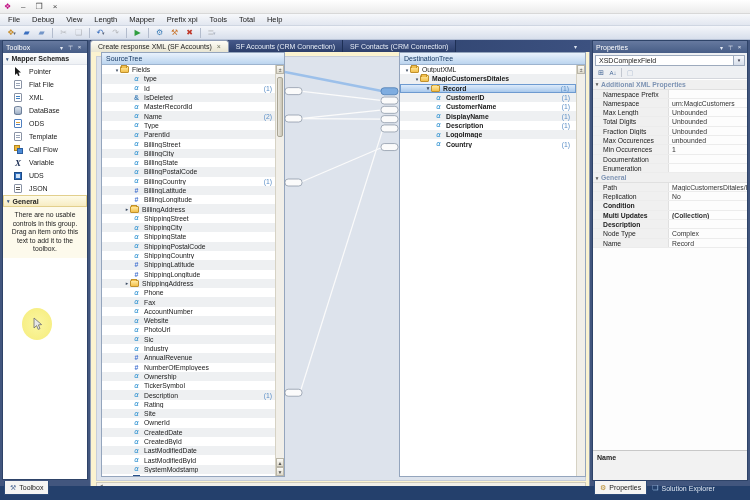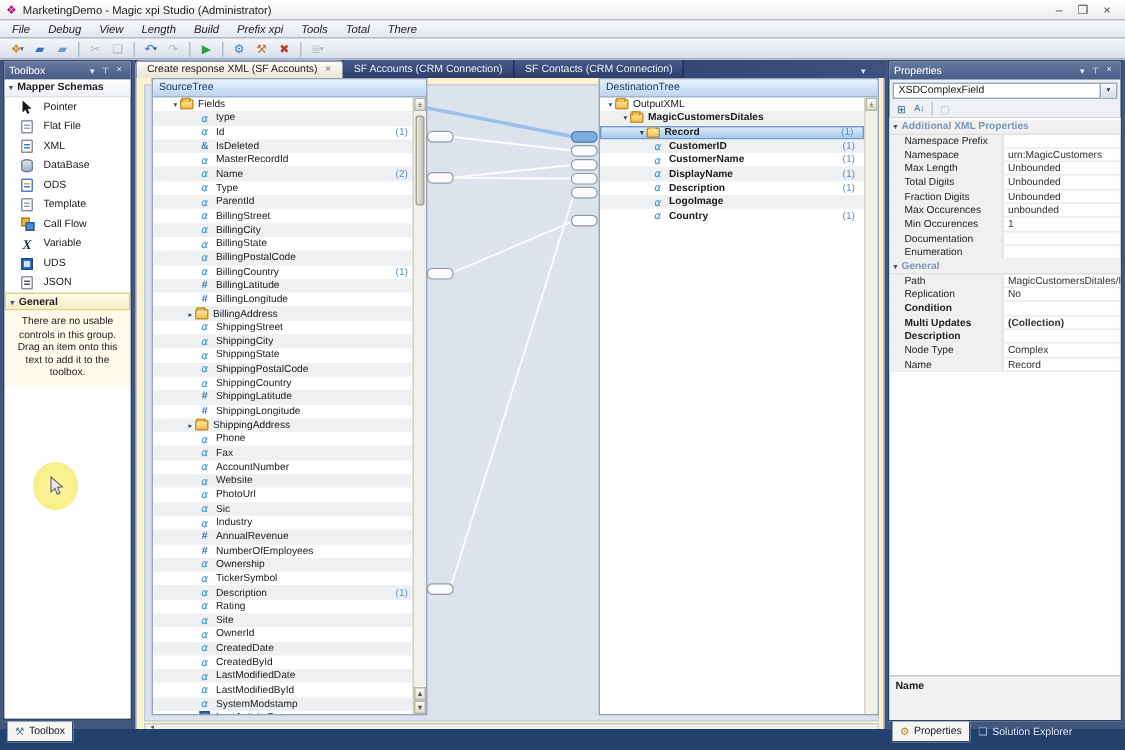--- a/index.html
+++ b/index.html
@@ -5,21 +5,21 @@
   * { margin:0; padding:0; box-sizing:border-box; }
   html,body { width:750px; height:500px; overflow:hidden; font-family:"Liberation Sans",sans-serif; }
   #stage { position:relative; width:750px; height:500px; background:#42567e; font-size:7px; color:#1a1a1a; }
 
   
   .titlebar { position:absolute; left:0; top:0; width:750px; height:14px; background:linear-gradient(#ffffff,#ececec); display:flex; align-items:center; padding:0 4px; border-bottom:1px solid #d8d8d8; }
   .app-icon { color:#c0087f; font-size:8px; margin-right:4px; }
   .title-text { font-size:7.5px; color:#222; flex:1; }
   .win-btn { width:16px; text-align:center; font-size:8px; color:#444; cursor:default; }
   .menubar { position:absolute; left:0; top:14px; width:750px; height:12px; background:linear-gradient(#f7f8fb,#e2e7f0); display:flex; align-items:center; padding-left:2px; border-bottom:1px solid #cfd6e2; }
-  .menu-item { padding:0 6px; font-size:7.5px; color:#1a1a1a; line-height:12px;font-style:italic; }
+  .menu-item { padding:0 6px; font-size:7.5px; color:#1a1a1a; line-height:12px; }
   .toolbar { position:absolute; left:0; top:26px; width:750px; height:14px; background:linear-gradient(#f4f6fa,#d8dfec); display:flex; align-items:center; padding-left:4px; border-bottom:1px solid #b7c2d6; }
   .tb-btn { width:13px; height:11px; margin:0 1px; display:flex; align-items:center; justify-content:center; font-size:8px; border-radius:2px; }
   .tb-btn.dis { opacity:.38; }
   .tb-sep { width:1px; height:10px; background:#b3bccd; margin:0 3px; }
   .tb-dd { font-size:5px; color:#55627a; margin-left:-1px; }
 
   
   .tabstrip { position:absolute; left:90px; top:40px; width:500px; height:12px; background:linear-gradient(to right,#1e3157,#3c5180); display:flex; align-items:flex-end; }
   .doc-tab { height:12px; display:flex; align-items:center; padding:0 7px; font-size:7px; white-space:nowrap; }
   .doc-tab.active { background:linear-gradient(#fefdf6,#e8e5d2); color:#222; border-radius:3px 3px 0 0; border:1px solid #8d9bb5; border-bottom:none; }
@@ -108,36 +108,35 @@
   
   .cursor-halo { position:absolute; left:22px; top:308px; width:30px; height:32px; border-radius:50%; background:radial-gradient(#fbf6a2,#f7ef86 70%,rgba(247,239,134,0)); display:flex; align-items:center; justify-content:center; z-index:9; }
 </style>
 </head>
 <body>
 
 <div id="stage">
 
   <div class="titlebar">
     <span class="app-icon">❖</span>
-    <span class="title-text">MarketingDemo - Magic xpi Studio (Administrator)</span>
     <span class="win-btn">–</span>
     <span class="win-btn">❒</span>
     <span class="win-btn">×</span>
   </div>
 
   <div class="menubar" id="menubar">
       <div class="menu-item">File</div>
       <div class="menu-item">Debug</div>
       <div class="menu-item">View</div>
       <div class="menu-item">Length</div>
-      <div class="menu-item">Build</div>
+      <div class="menu-item">Mapper</div>
       <div class="menu-item">Prefix xpi</div>
       <div class="menu-item">Tools</div>
       <div class="menu-item">Total</div>
-      <div class="menu-item">There</div>
+      <div class="menu-item">Help</div>
     </div>
 
   <div class="toolbar" id="toolbar">
       <span class="tb-btn">
         <span style="color: rgb(201, 143, 45);">❖</span>
         <span class="tb-dd">▾</span>
       </span>
       <span class="tb-btn">
         <span style="color: rgb(58, 111, 192);">▰</span>
       </span>

